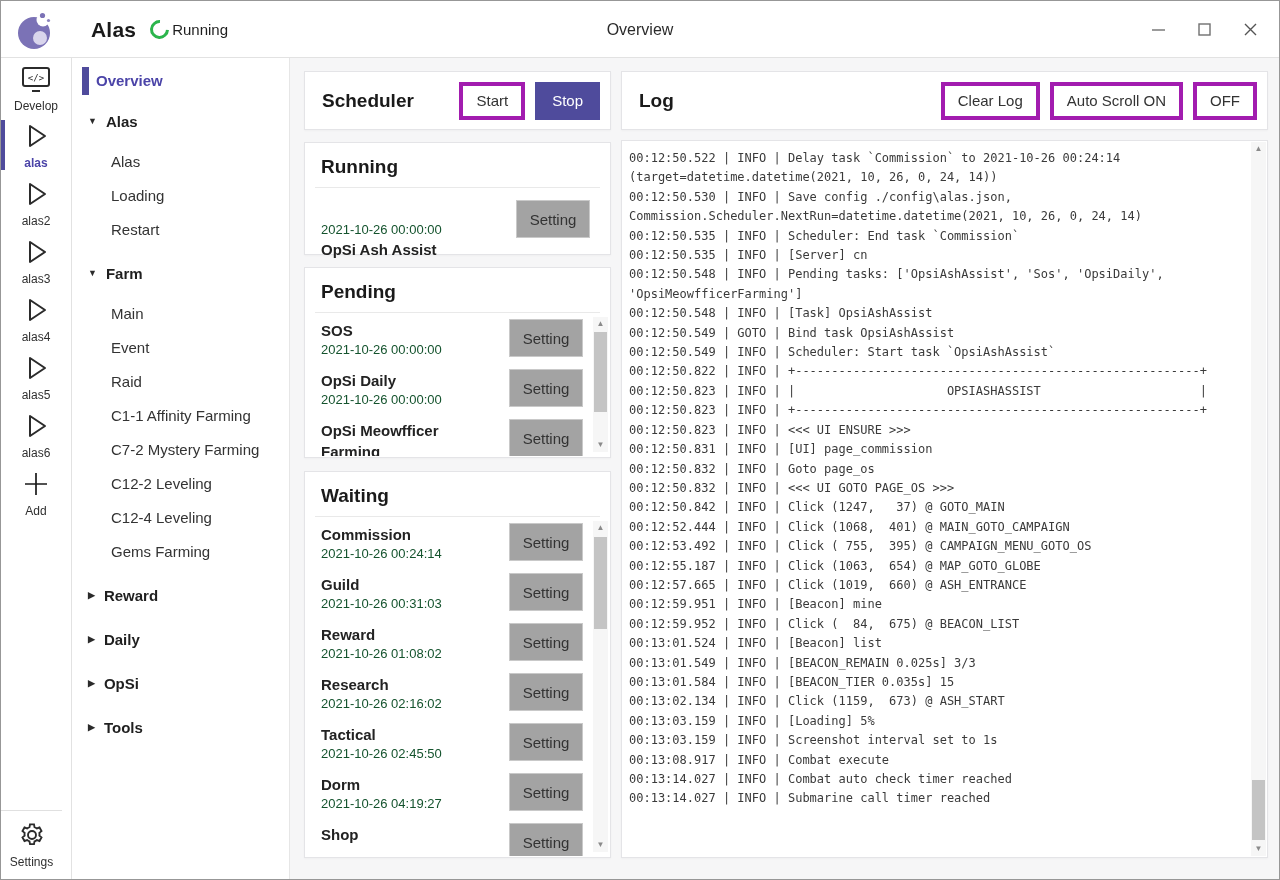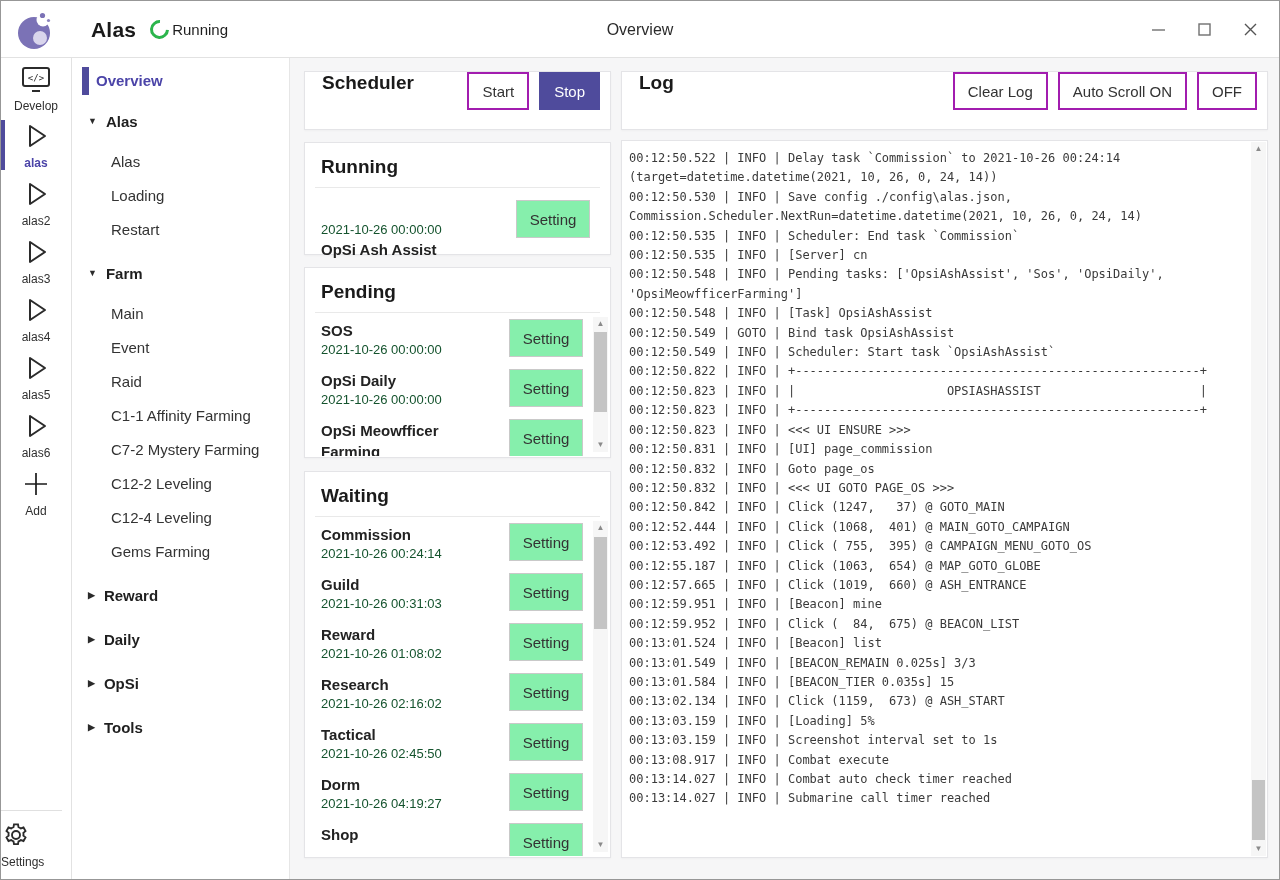--- a/index.html
+++ b/index.html
@@ -27,64 +27,64 @@
   
   .iconbar{ position:absolute; left:0; top:57px; bottom:0; width:71px;
     background:#fff; border-right:1px solid #e2e2e2; }
   .sb-item{ position:relative; width:100%; height:56px; margin-top:2px;
     display:flex; flex-direction:column; align-items:center; justify-content:center; }
   .sb-item:first-child{ margin-top:5px; height:52px; }
   .sb-label{ font-size:12px; color:#2f2f2f; margin-top:1px; }
   .sb-item.sel::before{ content:''; position:absolute; left:0; top:3px; bottom:3px; width:4px; background:var(--accent); }
   .sb-item.sel .sb-label{ color:var(--accent-text); font-weight:700; }
   .sb-settings{ position:absolute; left:0; right:9px; bottom:0; padding:9px 0 10px;
-    border-top:1px solid #e0e0e0; display:flex; flex-direction:column; align-items:flex-start; background:#fff; }
+    border-top:1px solid #e0e0e0; display:flex; flex-direction:column; align-items:center; background:#fff; }
 
   
   .navmenu{ position:absolute; left:71px; top:57px; bottom:0; width:218px;
     background:#fff; border-right:1px solid #e6e6e6; padding-top:9px; overflow:hidden; }
   .nav-overview{ position:relative; margin-left:24px; height:28px; line-height:28px;
     font-size:15px; font-weight:700; color:var(--accent-text); }
   .nav-overview::before{ content:''; position:absolute; left:-14px; top:0; width:7px; height:28px; background:var(--accent); }
   .nav-group{ margin:16px 0 0 16px; height:20px; display:flex; align-items:center;
     font-size:15px; font-weight:600; color:#1f1f1f; }
   .nav-group + .nav-group{ margin-top:24px; }
   .nav-group .tri{ font-size:9px; margin-right:9px; color:#2b2b2b; }
   .nav-child{ margin-left:39px; height:34px; line-height:34px; font-size:15px; color:#333; }
   .nav-group + .nav-child{ margin-top:14px; }
 
   
   .content{ position:absolute; left:289px; top:57px; right:0; bottom:0; background:#f6f6f7; }
   .card{ position:absolute; background:#fff; border:1px solid #e4e4e7; box-shadow:0 1px 2px rgba(0,0,0,.03); }
 
-  .card-header-row{ display:flex; height:100%; padding:0 10px 0 17px; }
+  .card-header-row{ display:flex; align-items:center; height:100%; padding:0 10px 0 17px; }
   .card-h-title{ font-size:19px; font-weight:600; color:#1a1a1a; flex:0 0 auto; }
   .hspacer{ flex:1; }
-  .btn{ height:38px; padding:0 13px; margin-left:10px; background:#fff; border:2px solid #a21caf;
+  .btn{ height:38px; padding:0 13px; margin-left:10px; background:#fff; border:4px solid #a21caf;
     font-family:"Liberation Sans", sans-serif; font-size:15px; color:#333; cursor:pointer; }
   .btn.primary{ background:var(--accent); border-color:var(--accent); color:#fff; }
 
   .card-scheduler{ left:14px; top:13px;  width:307px; height:59px; }
   .card-running{   left:14px; top:84px;  width:307px; height:113px; }
   .card-pending{   left:14px; top:209px; width:307px; height:191px; }
   .card-waiting{   left:14px; top:413px; width:307px; height:387px; }
   .card-logheader{ left:331px; top:13px; width:647px; height:59px; }
   .card-logbody{   left:331px; top:82px; width:647px; height:718px; }
 
   .card-title{ padding:13px 16px 9px; font-size:19px; font-weight:600; color:#1a1a1a; }
   .card-sep{ height:1px; background:#e9e9e9; margin:0 10px; }
 
   .task-list{ position:relative; overflow:hidden; height:calc(100% - 46px); }
   .task-row{ position:relative; height:50px; }
   .task-row.big{ height:64px; }
   .task-name{ position:absolute; left:16px; top:7px; width:168px; font-size:15px; font-weight:600; color:#222; line-height:21px; }
   .task-row.big .task-name{ top:11px;margin-top:40px; }
   .task-time{ position:absolute; left:16px; top:29px; font-size:13px; color:#14532d; white-space:nowrap; }
   .task-row.big .task-time{ top:34px; }
-  .setting-btn{ position:absolute; right:27px; top:6px; width:74px; height:38px; background:#86efac;
+  .setting-btn{ position:absolute; right:27px; top:6px; width:74px; height:38px; background:#a3a3a3;
     border:1px solid #c9c9c9; font-family:"Liberation Sans", sans-serif; font-size:15px; color:#333; cursor:pointer; }
   .task-row.big .setting-btn{ right:20px; top:12px; }
 
   
   .vscroll{ position:absolute; right:2px; width:15px; background:#f6f6f6; }
   .vscroll .vs-up,.vscroll .vs-down{ position:absolute; left:0; right:0; height:14px; color:#8a8a8a;
     font-size:8px; text-align:center; line-height:14px; background:#f6f6f6; }
   .vscroll .vs-up{ top:0; } .vscroll .vs-down{ bottom:0; }
   .vscroll .vs-thumb{ position:absolute; left:1px; right:1px; background:#c4c4c4; }
   .scroll-pending{ top:49px; bottom:5px; }

